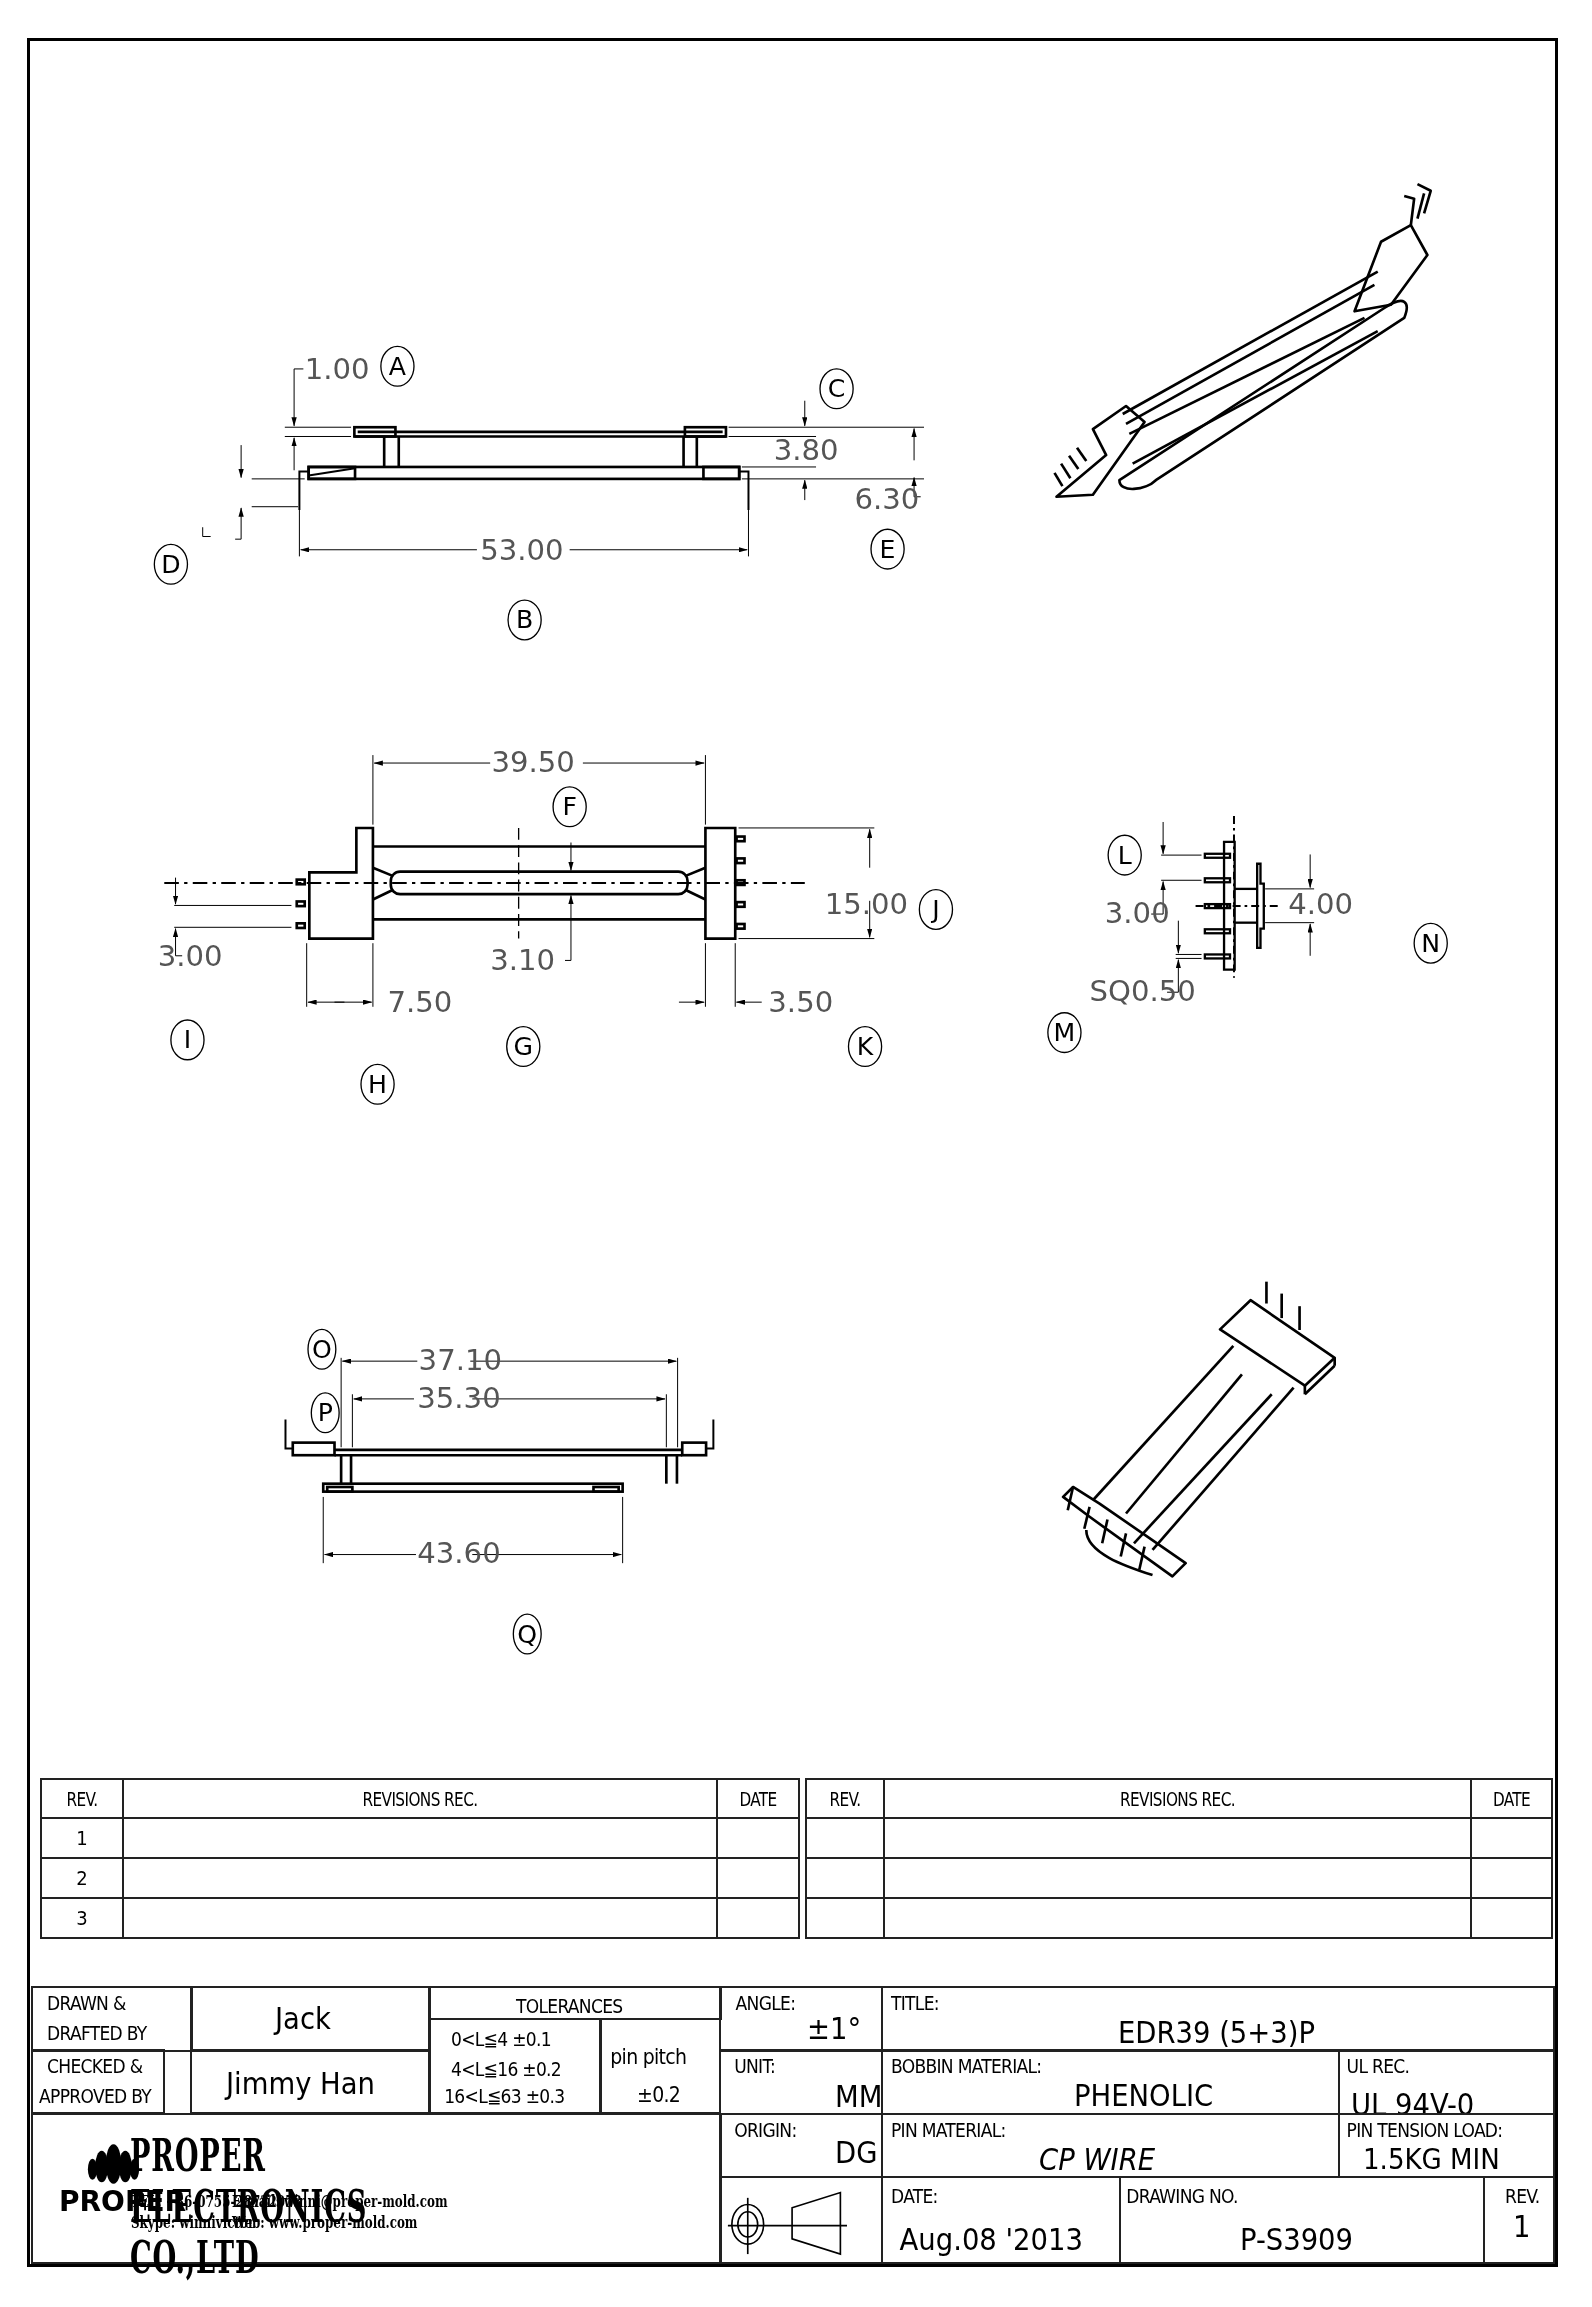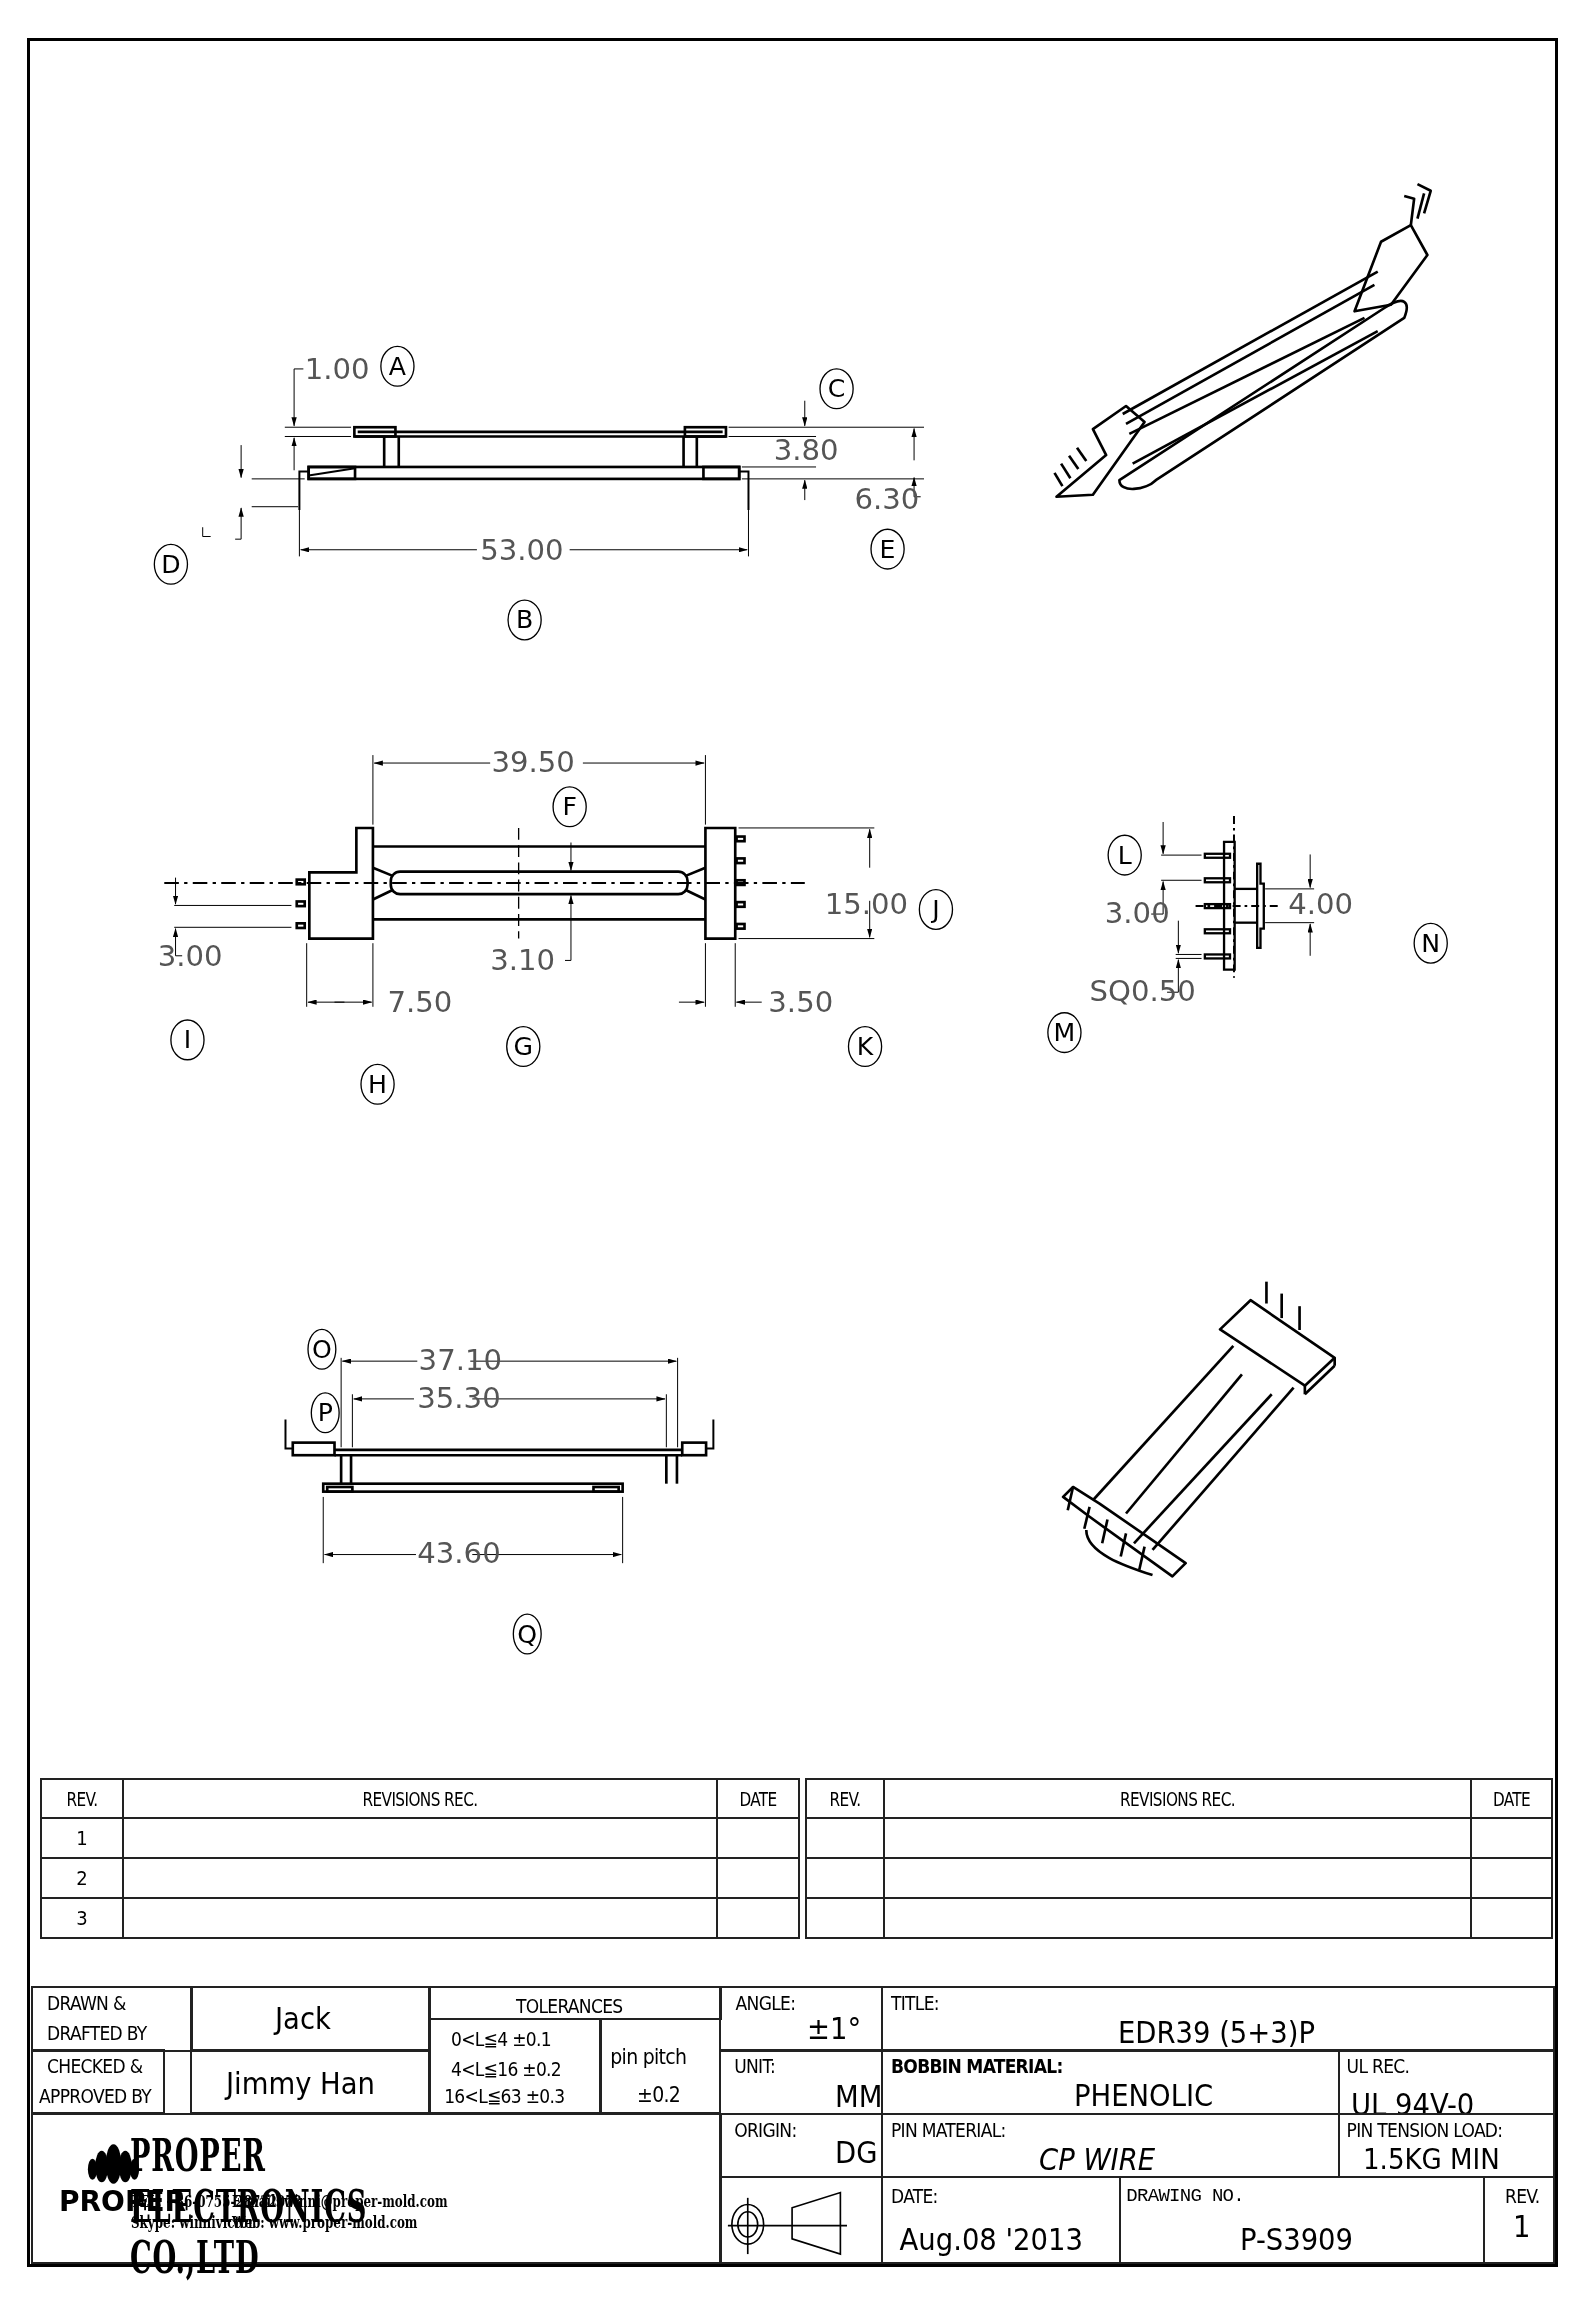--- a/index.html
+++ b/index.html
@@ -385,41 +385,41 @@
         <path d="M107,45 L180,22 L180,115 L107,92 Z"></path>
       </g>
     </svg>
   </div>
 
   <div class="tb" style="left:881px; top:1986px; width:674px; height:66px;">
     <span class="lbl" style="left:8px; top:4px;">TITLE:</span>
     <span class="val" style="left:235px; top:26.5px;">EDR39  (5+3)P</span>
   </div>
   <div class="tb" style="left:881px; top:2049px; width:459px; height:66px;">
-    <span class="lbl" style="left:8px; top:4px;font-weight:bold;">BOBBIN MATERIAL:</span>
+    <span class="lbl" style="left:8px; top:4px;">BOBBIN MATERIAL:</span>
     <span class="val" style="left:156px; top:26.5px;margin-left:35px;">PHENOLIC</span>
   </div>
   <div class="tb" style="left:1338px; top:2049px; width:217px; height:66px;">
     <span class="lbl" style="left:6.6px; top:4px;">UL REC.</span>
     <span class="val" style="left:11px; top:28px;margin-top:8px;">UL 94V-0</span>
   </div>
   <div class="tb" style="left:881px; top:2113px; width:459px; height:65px;">
     <span class="lbl" style="left:8px; top:4px;">PIN MATERIAL:</span>
     <span class="val" style="left:156px; top:26.5px;font-style:italic;">CP  WIRE</span>
   </div>
   <div class="tb" style="left:1338px; top:2113px; width:217px; height:65px;">
     <span class="lbl" style="left:6.6px; top:4px;">PIN TENSION LOAD:</span>
     <span class="val" style="left:23px; top:26.5px; font-size:29px;">1.5KG   MIN</span>
   </div>
   <div class="tb" style="left:881px; top:2176px; width:240px; height:88px;">
     <span class="lbl" style="left:8px; top:6.6px;">DATE:</span>
     <span class="val" style="left:16.6px; top:44px;">Aug.08  '2013</span>
   </div>
   <div class="tb" style="left:1119px; top:2176px; width:366px; height:88px;">
-    <span class="lbl" style="left:5.3px; top:6.6px;font-family:Liberation Mono, monospace;">DRAWING NO.</span>
+    <span class="lbl" style="left:5.3px; top:6.6px;">DRAWING NO.</span>
     <span class="val" style="left:119px; top:44px;">P-S3909</span>
   </div>
   <div class="tb" style="left:1483px; top:2176px; width:72px; height:88px;">
     <span class="lbl" style="left:20px; top:6.6px;">REV.</span>
     <span class="val" style="left:28px; top:30.5px;">1</span>
   </div>
 
   <div class="tb" style="left:30.5px; top:2113px; width:691px; height:151px; border-top:2px solid #222;">
     <svg style="position:absolute; left:54px; top:24px;" width="53" height="46" viewBox="0 0 80 70">
       <g fill="#000">

